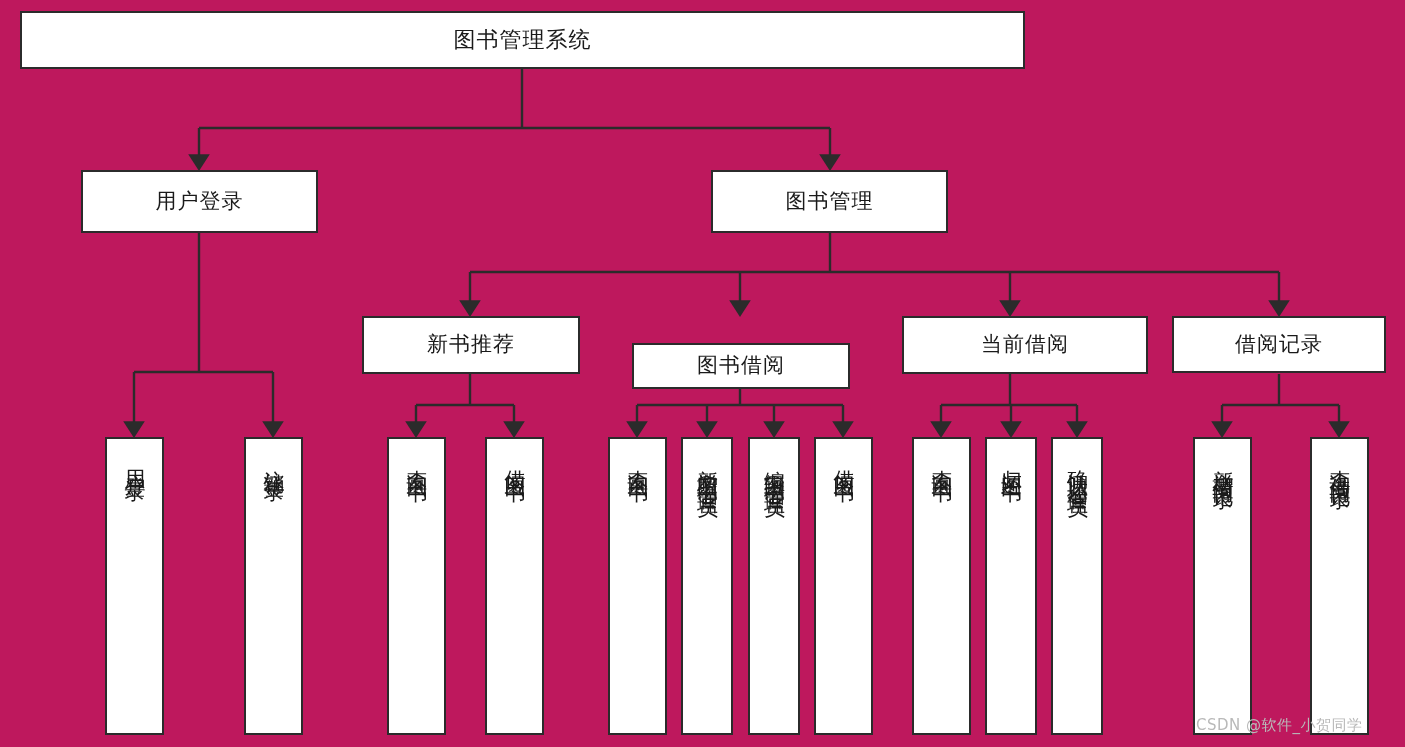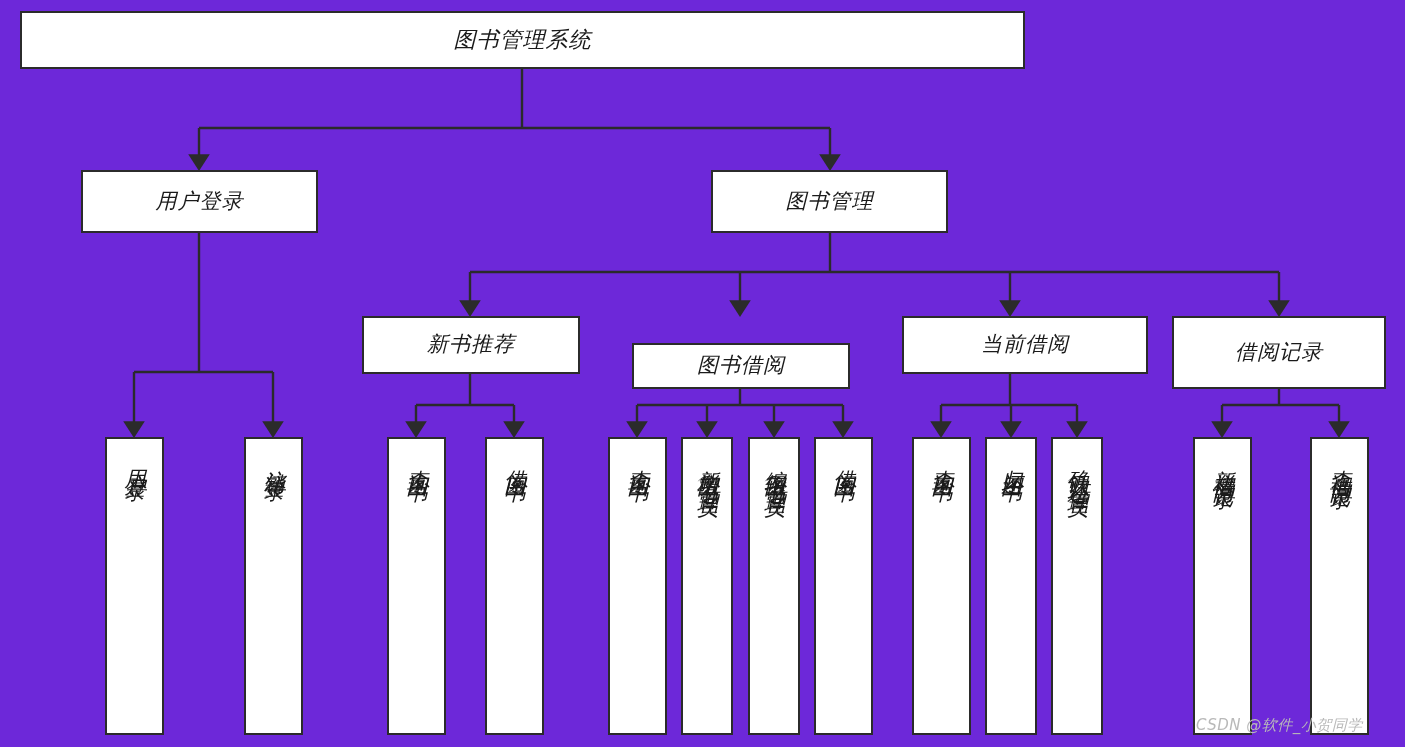--- a/index.html
+++ b/index.html
@@ -7,23 +7,22 @@
     padding: 0;
     background: #ffffff;
   }
   body {
     font-family: "DejaVu Sans", "Liberation Sans", sans-serif;
   }
   #diagram-root {
     position: relative;
     width: 1405px;
     height: 747px;
-    background: #6d28d9;
+    background: #be185d;
     overflow: hidden;
-    font-style: italic;
   }
   svg.connectors {
     position: absolute;
     left: 0;
     top: 0;
     width: 1405px;
     height: 747px;
     pointer-events: none;
   }
   .node {
@@ -134,21 +133,21 @@
 
   <div class="node horizontal" style="left:362px; top:316px; width:218px; height:58px;">
     <span>新书推荐</span>
   </div>
   <div class="node horizontal" style="left:632px; top:329px; width:218px; height:46px;margin-top:14px;">
     <span>图书借阅</span>
   </div>
   <div class="node horizontal" style="left:902px; top:316px; width:246px; height:58px;">
     <span>当前借阅</span>
   </div>
-  <div class="node horizontal" style="left:1172px; top:316px; width:214px; height:73px;align-items:center;">
+  <div class="node horizontal" style="left:1172px; top:316px; width:214px; height:57px;align-items:center;">
     <span>借阅记录</span>
   </div>
 
   <div class="node vertical" style="left:105px; top:437px; width:59px; height:298px;">
     <span class="vtext">用户登录</span>
   </div>
   <div class="node vertical" style="left:244px; top:437px; width:59px; height:298px;">
     <span class="vtext">注销登录</span>
   </div>
 

